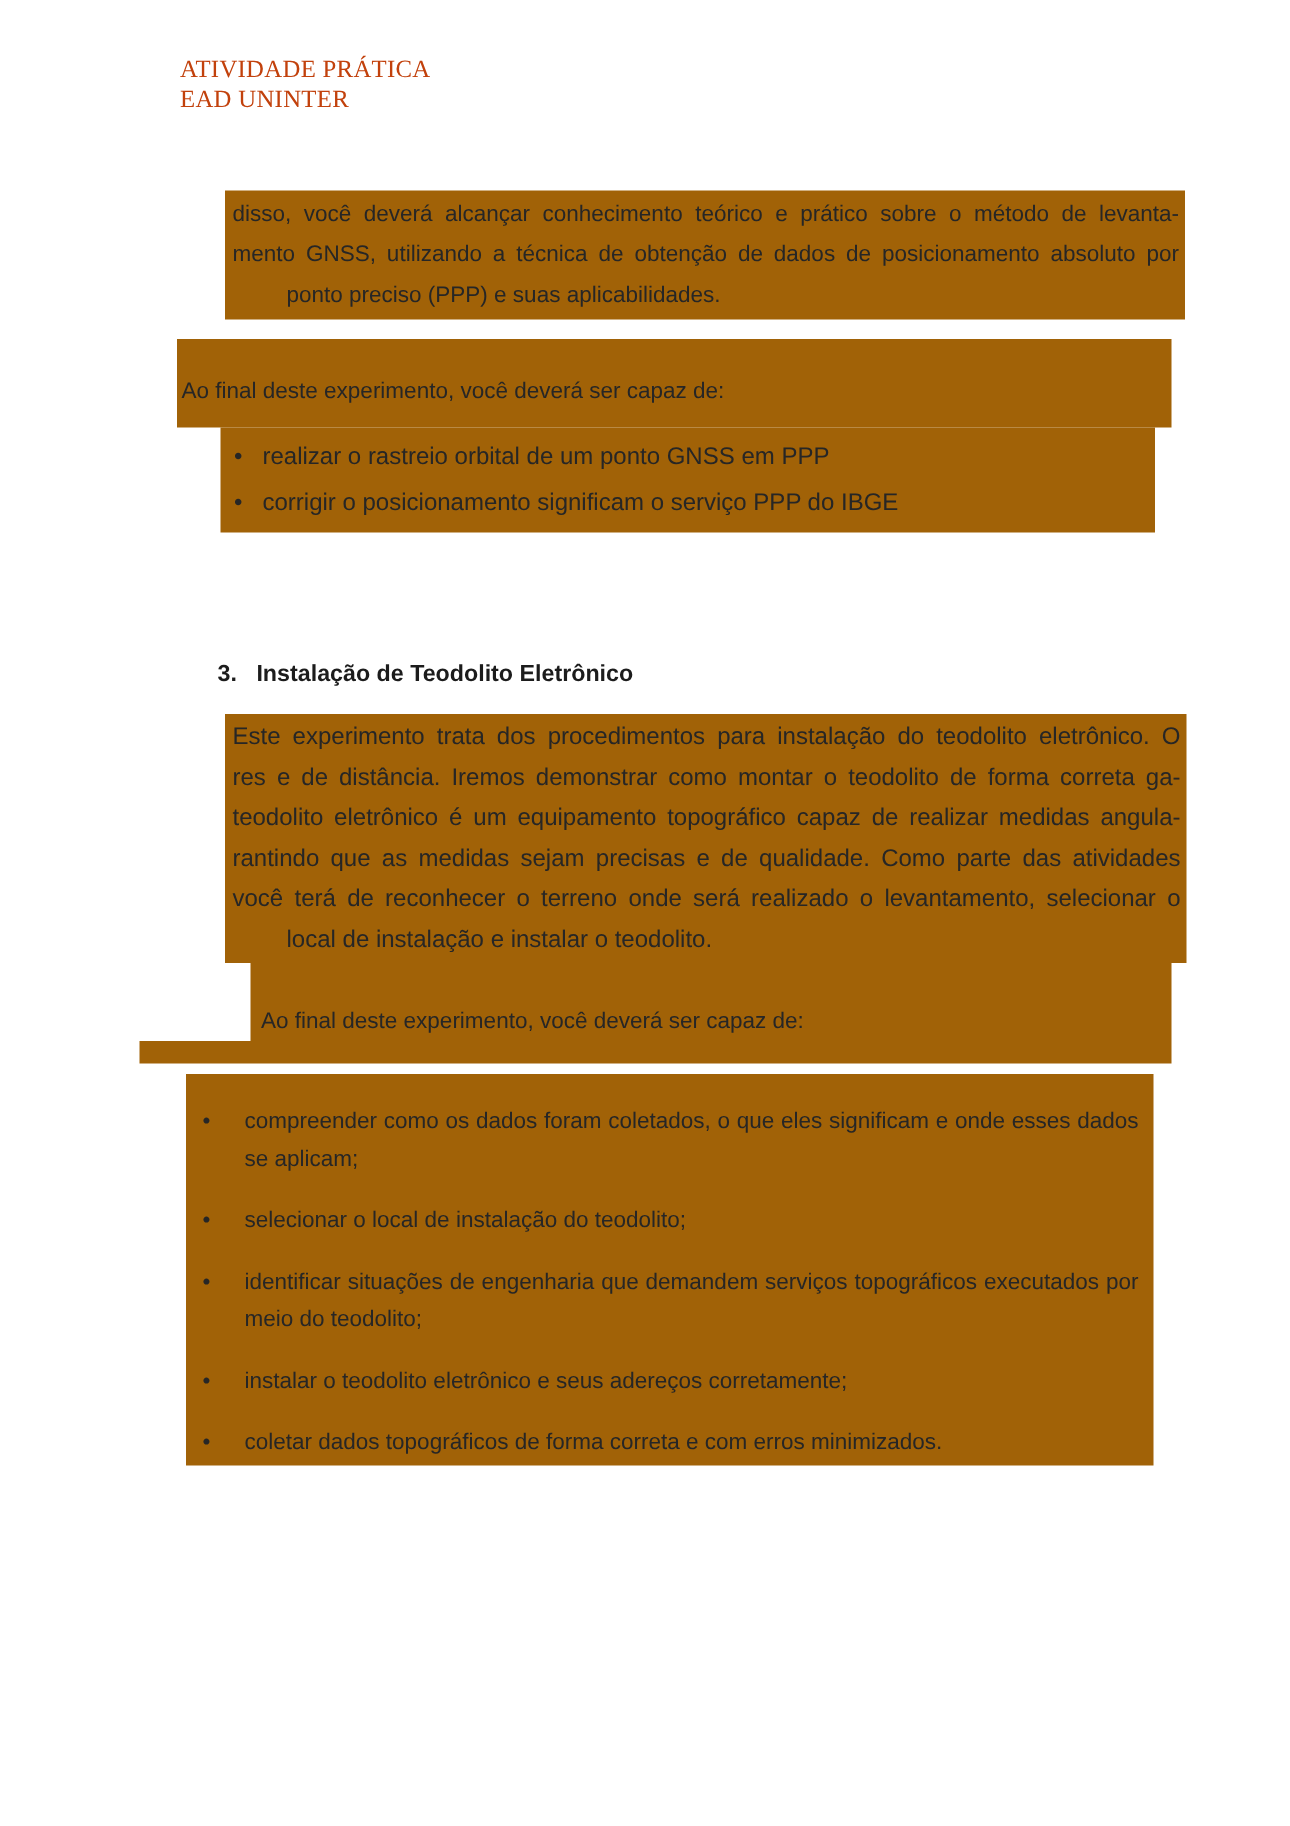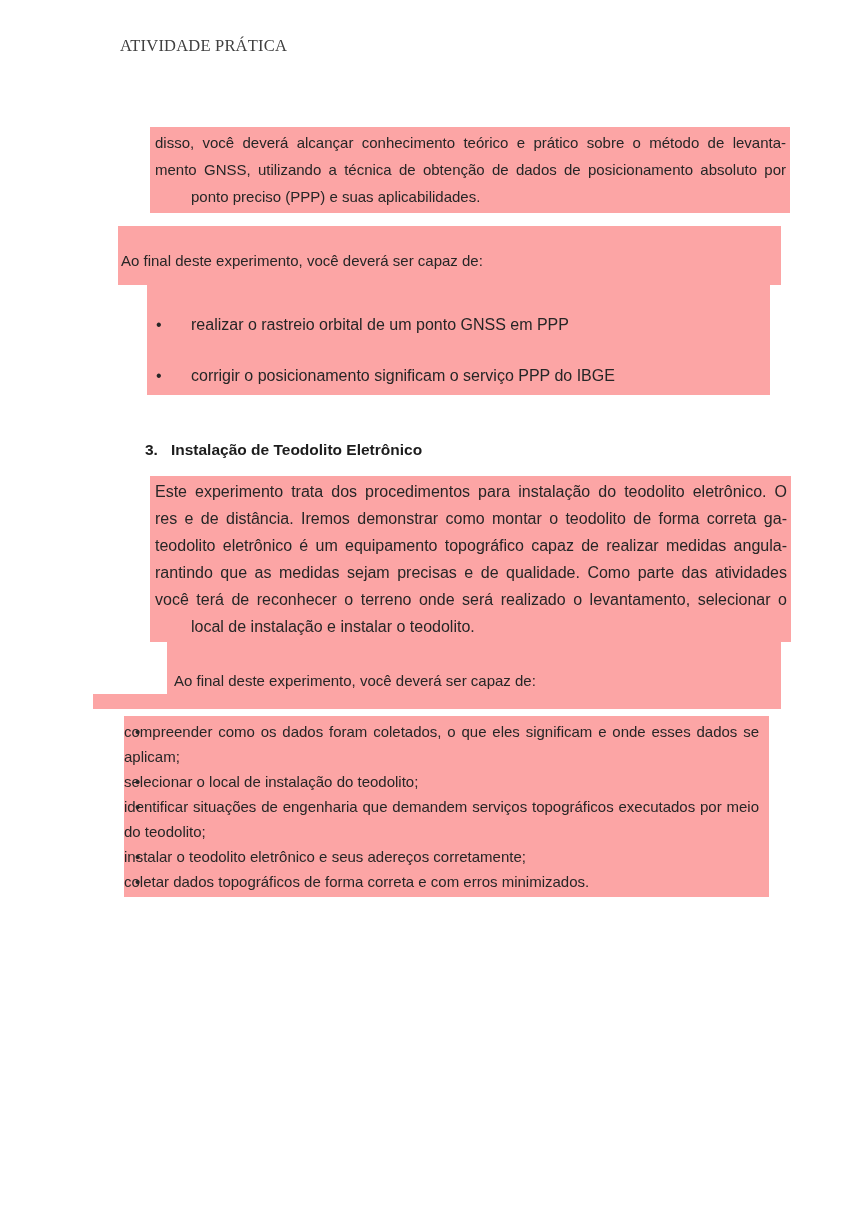--- a/index.html
+++ b/index.html
@@ -8,26 +8,26 @@
     background:#ffffff; overflow:hidden;
     font-family:"Liberation Sans", sans-serif;
     color:#262626;
   }
   .abs { position:absolute; }
 
   
   .doc-header {
     left:120px; top:36px;
     font-family:"Liberation Serif", serif;
-    font-size:16.5px; line-height:20px; color:#404040;
+    font-size:16.5px; line-height:20px; color:#c2410c;
     letter-spacing:0.2px;
   }
 
   
-  .hl { background:#fca5a5; }
+  .hl { background:#a16207; }
 
   .para1 {
     left:150px; top:127px; width:631px;
     padding:2px 4px 3px 5px;
     font-size:15px; line-height:27px;
   }
   .para2 {
     left:150px; top:476px; width:632px;
     padding:2px 4px 2px 5px;
     font-size:16px; line-height:27px;
@@ -42,22 +42,22 @@
     font-size:15px; line-height:24px;
   }
 
   
   .list1 {
     left:147px; top:285px; width:611px;
     padding:4px 12px 4px 0;
     font-size:16px; line-height:31px;
   }
   .list1 .li {
-    position:relative; padding-left:44px;
-    text-align:justify; text-align-last:left;margin-top:20px;
+    position:relative; padding-left:28px;
+    text-align:justify; text-align-last:left;
   }
   .list1 .li::before {
     content:"\2022"; position:absolute; left:9px; top:0;
   }
 
   
   .sec3 {
     left:145px; top:441px;
     font-size:15.5px; font-weight:bold; color:#1c1c1c;
     display:flex; gap:13px;
@@ -71,34 +71,35 @@
     font-size:15px; line-height:28px;
   }
 
   
   .list2 {
     left:124px; top:716px; width:635px;
     padding:3px 10px 3px 0;
     font-size:15px; line-height:25px;
   }
   .list2 .li {
-    position:relative; 
-    text-align:justify; text-align-last:left;
+    position:relative; padding-left:39px;
+    text-align:justify; text-align-last:left;margin-top:16px;
   }
   .list2 .li::before {
     content:"\2022"; position:absolute; left:11px; top:0;
   }
 </style>
 </head>
 <body>
 
 <div class="page">
 
   <div class="abs doc-header">
       <div class="hline">ATIVIDADE PRÁTICA</div>
+      <div class="hline">EAD UNINTER</div>
     </div>
 
   <div class="abs hl para1">
       <div class="pline">disso, você deverá alcançar conhecimento teórico e prático sobre o método de levanta-</div>
       <div class="pline">mento GNSS, utilizando a técnica de obtenção de dados de posicionamento absoluto por</div>
       <div class="pline">ponto preciso (PPP) e suas aplicabilidades.</div>
     </div>
 
   <div class="abs hl obj1-bg"></div>
   <div class="abs obj1-text">Ao final deste experimento, você deverá ser capaz de:</div>

